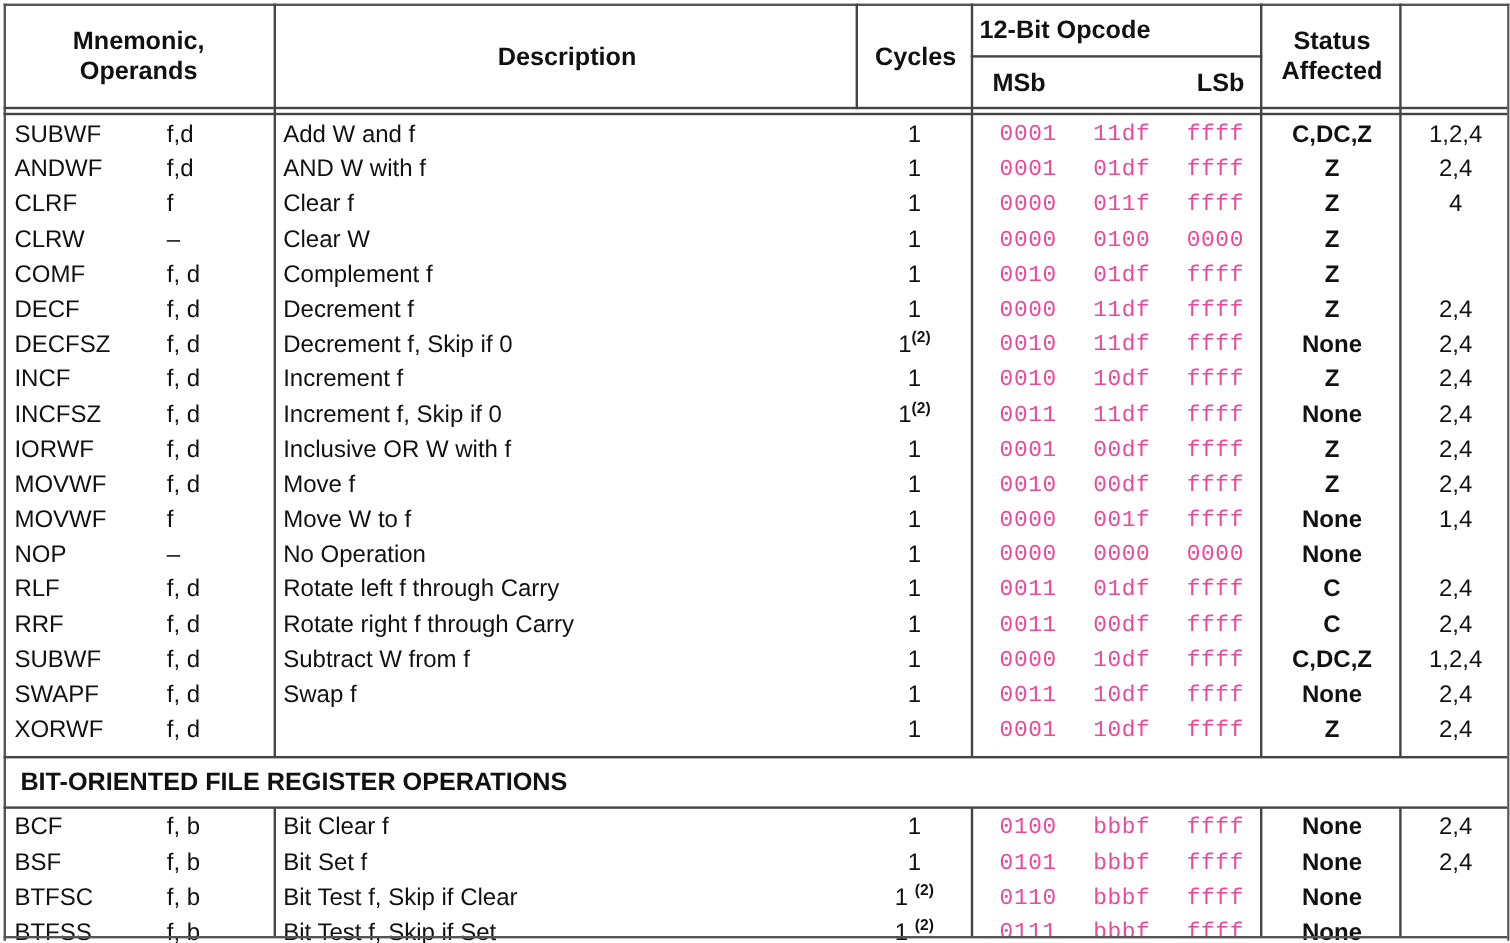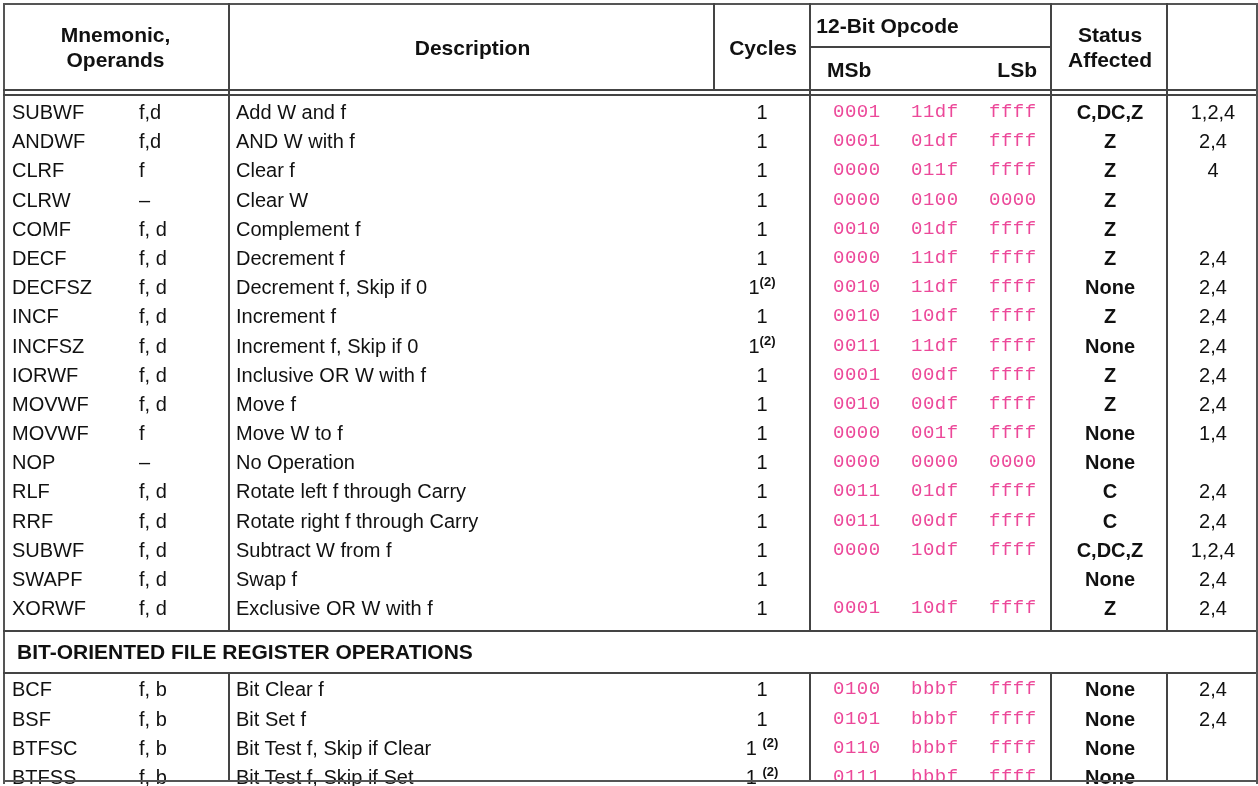--- a/index.html
+++ b/index.html
@@ -217,27 +217,27 @@
     <span class="c cy"><span>1</span><sup></sup></span>
     <span class="c oc"><span>0000</span><span>10df</span><span>ffff</span></span>
     <span class="c st">C,DC,Z</span>
     <span class="c nt">1,2,4</span>
   </div>
         <div class="row">
     <span class="c mn">SWAPF</span>
     <span class="c op">f, d</span>
     <span class="c ds">Swap f</span>
     <span class="c cy"><span>1</span><sup></sup></span>
+    <span class="c oc"><span>0011</span><span>10df</span><span>ffff</span></span>
     <span class="c st">None</span>
     <span class="c nt">2,4</span>
   </div>
         <div class="row">
     <span class="c mn">XORWF</span>
     <span class="c op">f, d</span>
-    <span class="c ds">Exclusive OR W with f</span>
     <span class="c cy"><span>1</span><sup></sup></span>
     <span class="c oc"><span>0001</span><span>10df</span><span>ffff</span></span>
     <span class="c st">Z</span>
     <span class="c nt">2,4</span>
   </div>
       </div>
     <div class="section" style="margin-top:8px;">BIT-ORIENTED FILE REGISTER OPERATIONS</div>
     <div id="bit-rows" style="margin-top:2px;">
         <div class="row">
     <span class="c mn">BCF</span>

